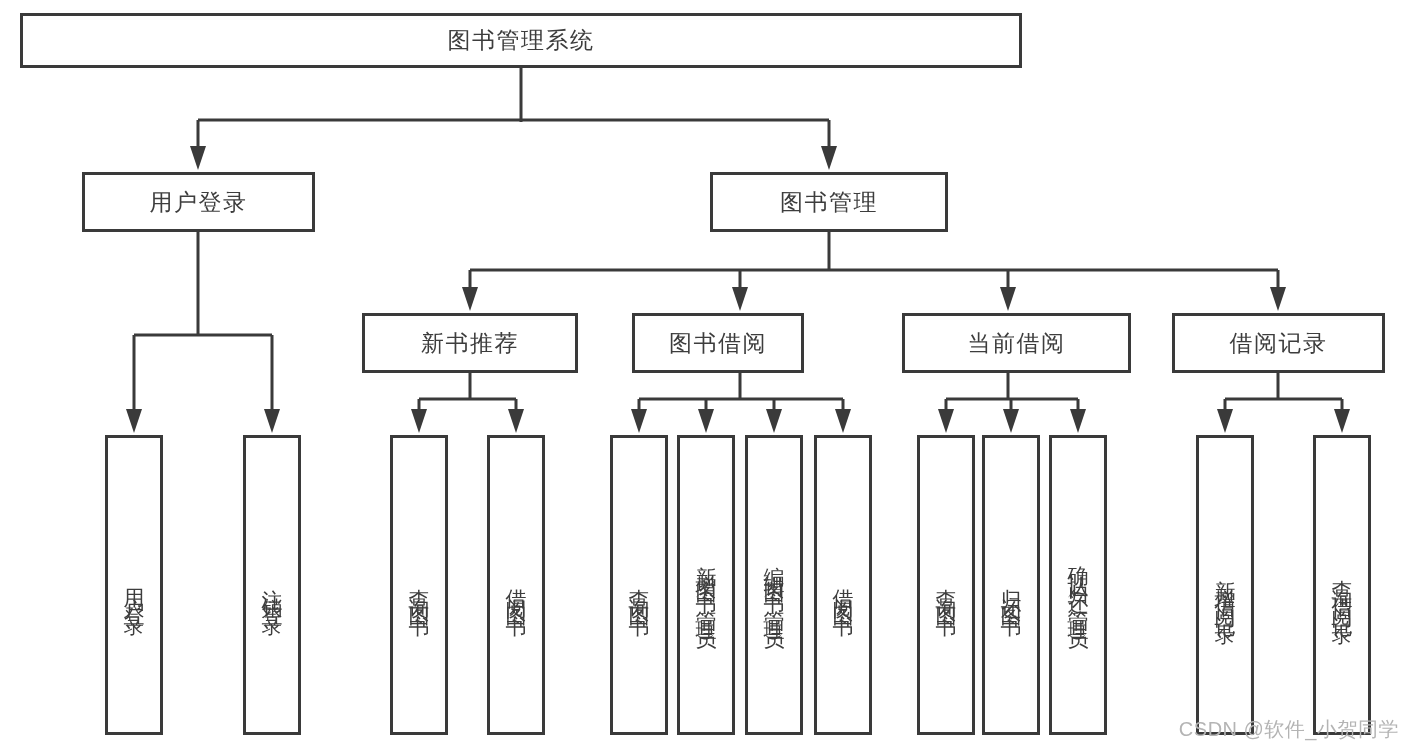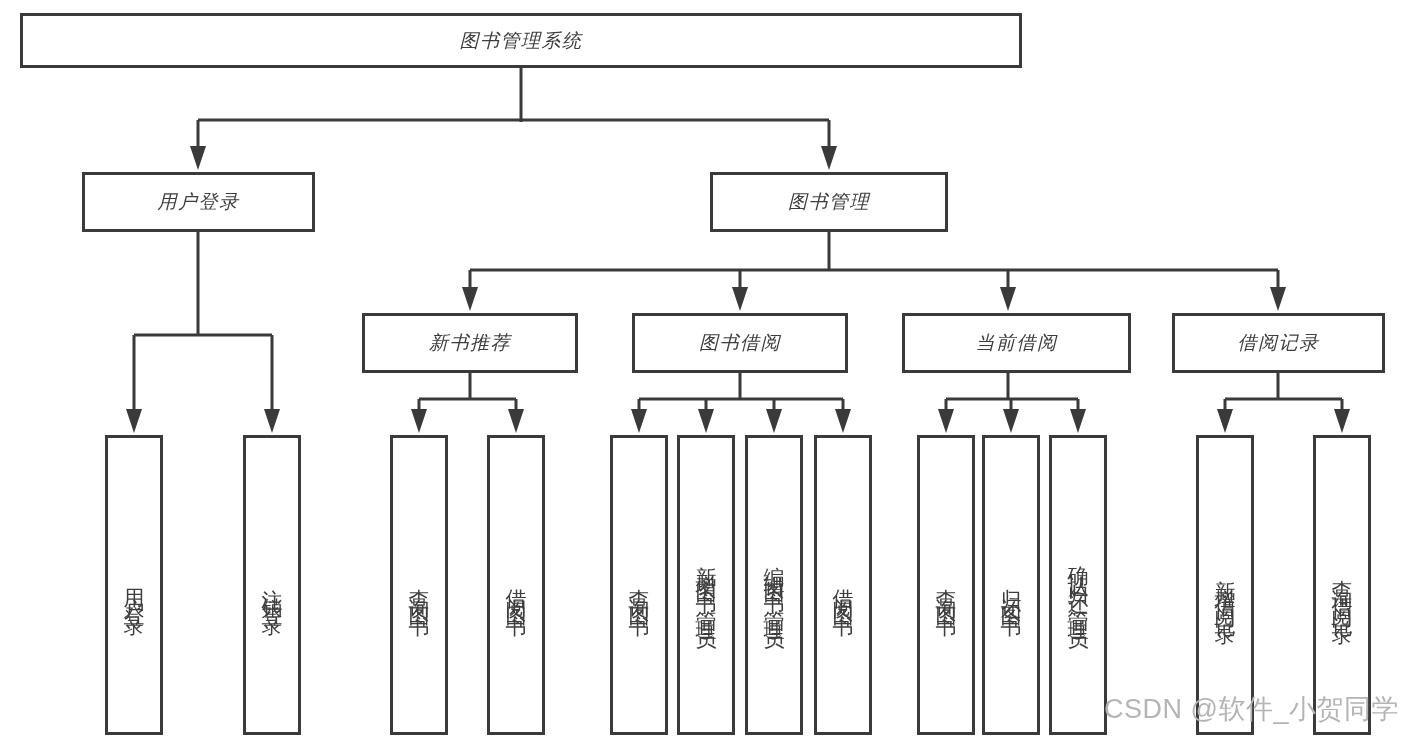--- a/index.html
+++ b/index.html
@@ -28,43 +28,42 @@
     position: absolute;
     box-sizing: border-box;
     border: 3px solid var(--box-border);
     background: var(--box-fill);
     display: flex;
     align-items: center;
     justify-content: center;
     color: var(--text);
   }
   .hbox {
-    font-size: 19px;
+    font-size: 23px;
     letter-spacing: 1.5px;
-    font-style: italic;
   }
   .vbox {
     top: 435px;
     width: 58px;
     height: 300px;
   }
   .vlabel {
     writing-mode: vertical-rl;
     text-orientation: mixed;
     font-size: 21px;
     letter-spacing: 9px;
     margin-bottom: -9px;
     color: var(--text);
     white-space: nowrap;
   }
   #watermark {
     position: absolute;
     right: 6px;
-    bottom: 20px;
-    font-size: 27px;
+    bottom: 4px;
+    font-size: 20px;
     letter-spacing: 0.5px;
     color: var(--watermark);
     z-index: 5;
   }
 </style>
 </head>
 <body>
 
 <div id="canvas">
 
@@ -112,21 +111,21 @@
       <polygon points="1334,409 1350,409 1342,433"></polygon>
     </g>
   </svg>
 
   <div class="box hbox" style="left:20px;top:13px;width:1002px;height:55px">图书管理系统</div>
 
   <div class="box hbox" style="left:82px;top:172px;width:233px;height:60px">用户登录</div>
   <div class="box hbox" style="left:710px;top:172px;width:238px;height:60px">图书管理</div>
 
   <div class="box hbox" style="left:362px;top:313px;width:216px;height:60px">新书推荐</div>
-  <div class="box hbox" style="left:632px;top:313px;width:216px;height:60px">图书借阅</div>
+  <div class="box hbox" style="left:632px;top:313px;width:172px;height:60px">图书借阅</div>
   <div class="box hbox" style="left:902px;top:313px;width:229px;height:60px">当前借阅</div>
   <div class="box hbox" style="left:1172px;top:313px;width:213px;height:60px">借阅记录</div>
 
   <div class="box vbox" style="left:105px">
     <span class="vlabel">用户登录</span>
   </div>
   <div class="box vbox" style="left:243px">
     <span class="vlabel">注销登录</span>
   </div>
 

